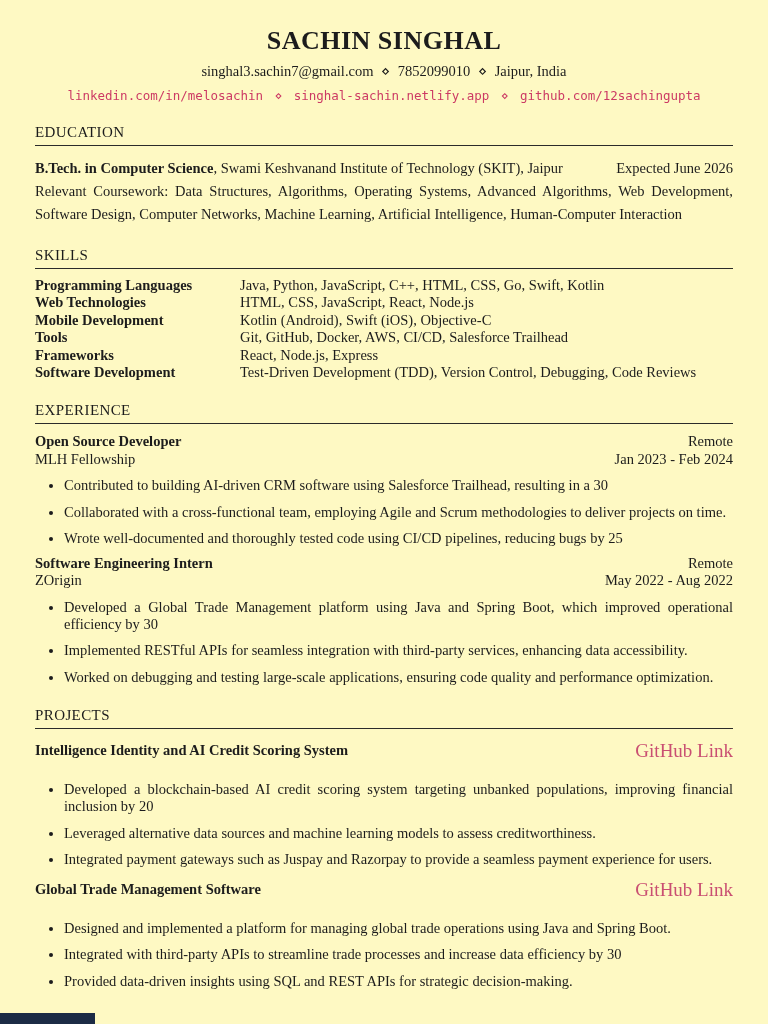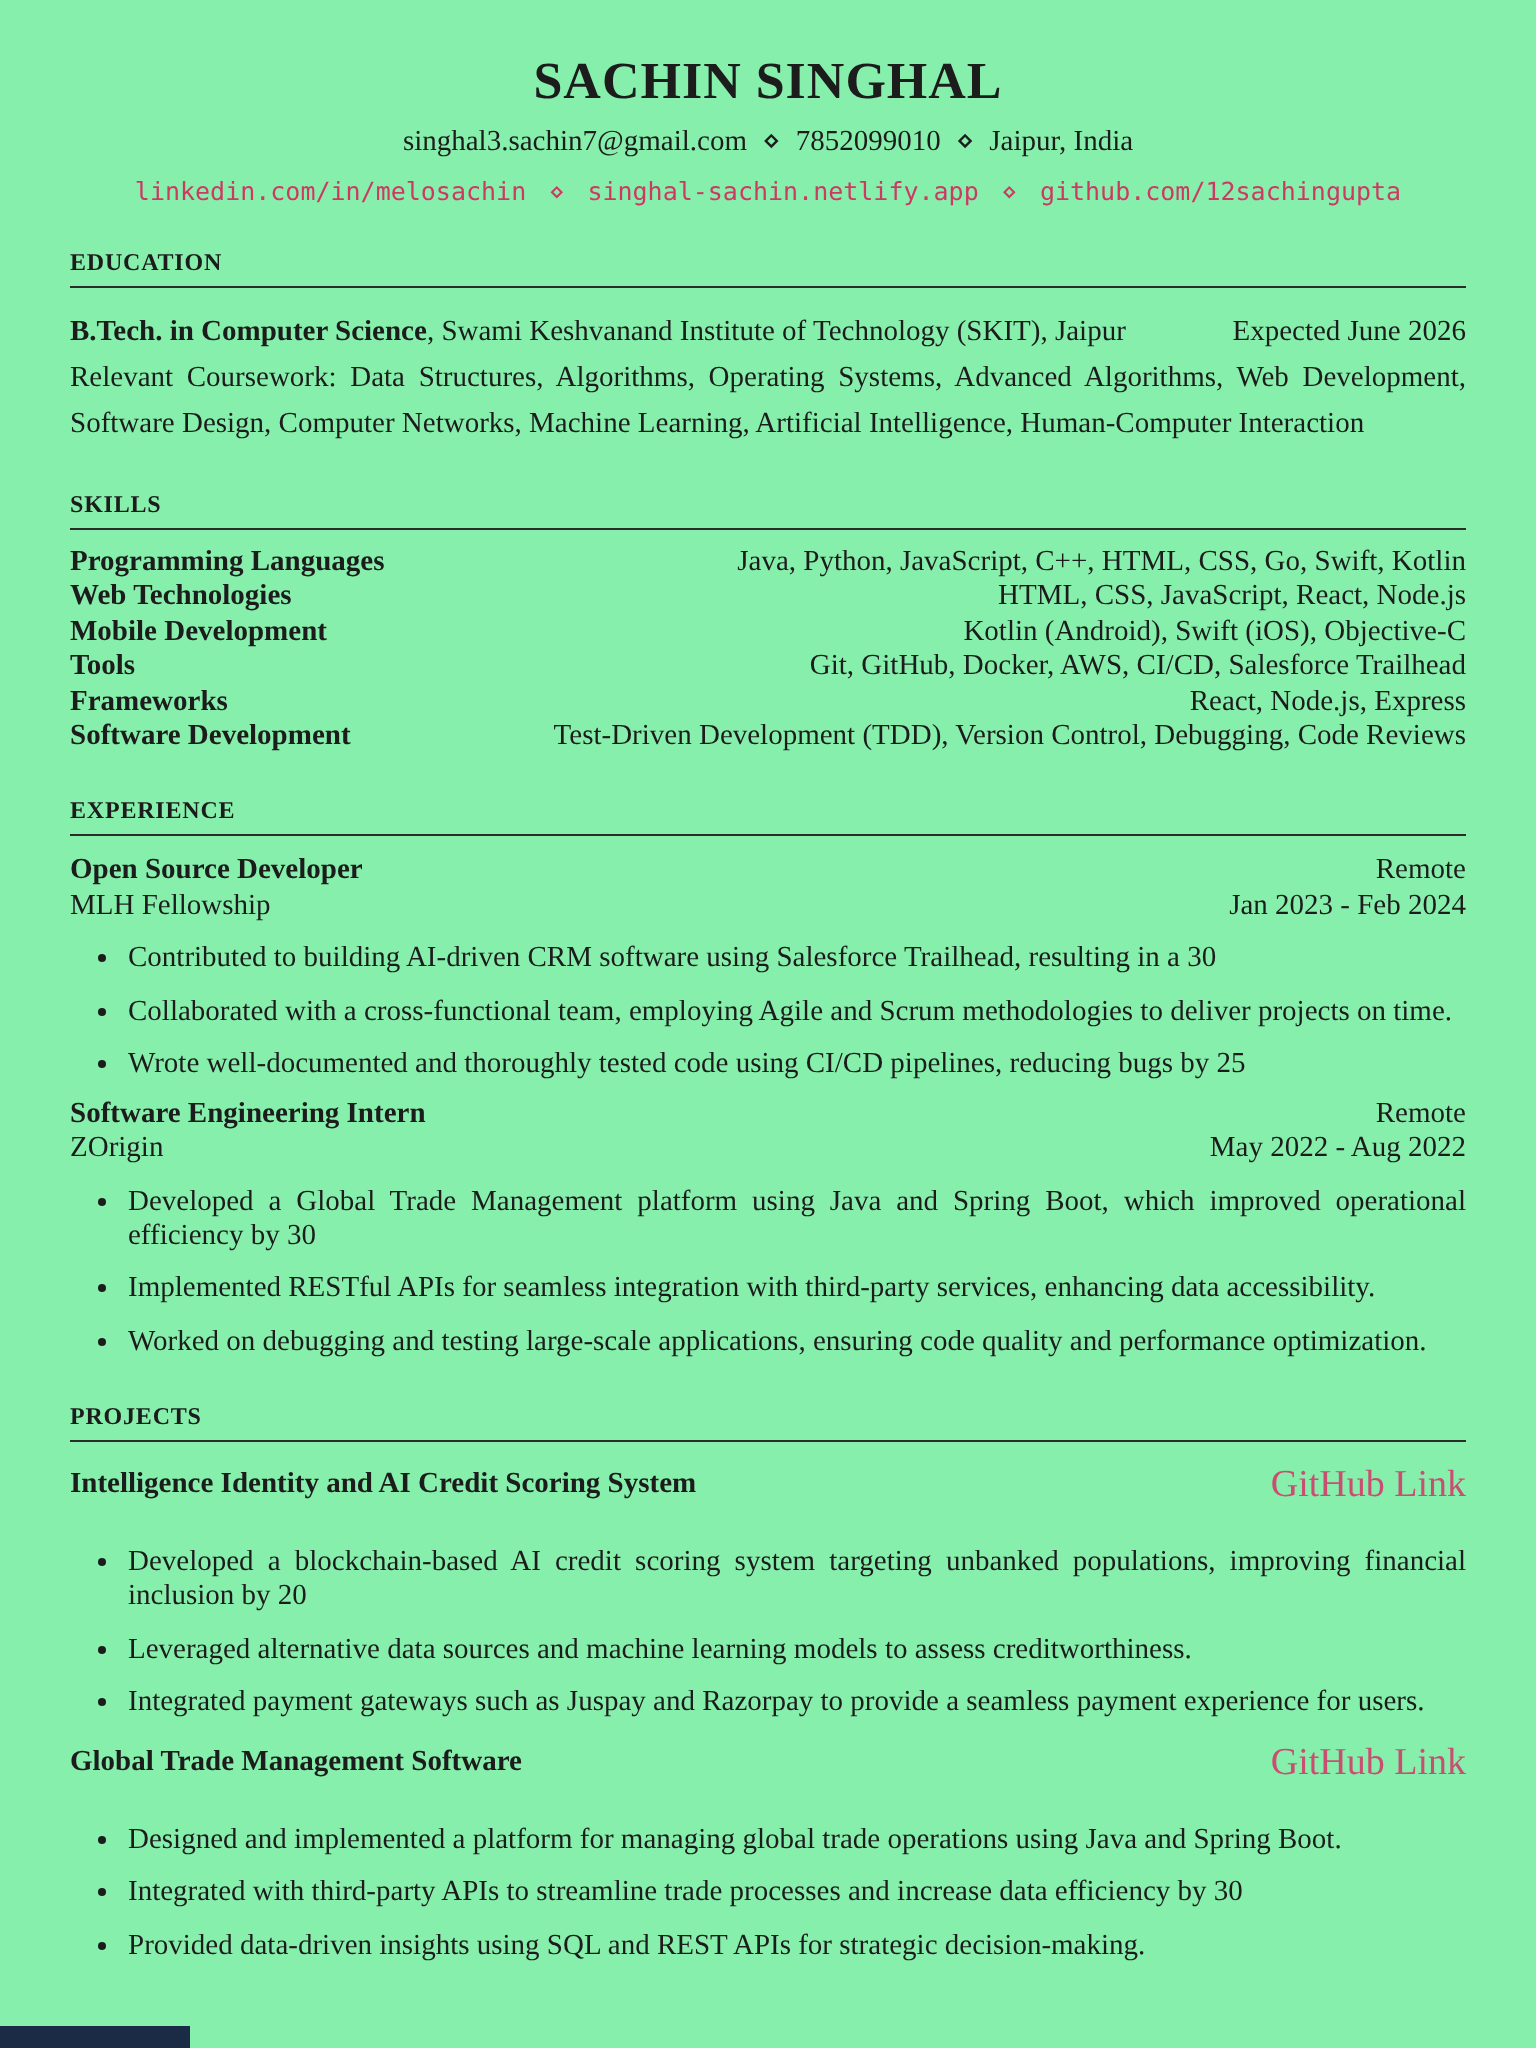--- a/index.html
+++ b/index.html
@@ -1,19 +1,19 @@
 <!DOCTYPE html>
 <html><head>
 <meta charset="utf-8">
 <style>
   html,body{margin:0;padding:0;background:#fff;}
   .page{
     position:relative;
     width:768px;height:1024px;
-    background:#86efac;
+    background:#fef9c3;
     overflow:hidden;
     font-family:"Liberation Serif","DejaVu Serif",serif;
     color:#1c1c1c;
     box-sizing:border-box;
   }
   .content{padding:0 35px;}
   
   .name{
     padding-top:26px;
     text-align:center;
@@ -31,22 +31,22 @@
     margin-top:8px;
     text-align:center;
     font-family:"DejaVu Sans Mono","Liberation Mono",monospace;
     font-size:12.5px;
     color:#cc3a64;
   }
   .links .link{color:#cc3a64;text-decoration:none;}
   
   .section{margin-top:21px;}
   .sec-head{
-    font-size:12px;
-    font-weight:bold;
+    font-size:15px;
+    font-weight:normal;
     letter-spacing:.4px;
   }
   .rule{
     margin-top:4px;
     border:none;
     border-top:1.5px solid #2b2b2b;
     height:0;
   }
   
   .edu-line1{
@@ -59,21 +59,21 @@
   .edu-degree{font-weight:bold;}
   .edu-course{
     font-size:14.5px;
     line-height:23px;
     text-align:justify;
   }
   
   .skills{font-size:14.5px;line-height:17.4px;}
   .skill-row{display:flex;}
   .skill-label{width:205px;flex-shrink:0;font-weight:bold;}
-  .skill-value{flex:1;text-align:right;}
+  .skill-value{flex:1;}
   
   .entry{margin-top:9px;}
   .entry-row{
     display:flex;
     justify-content:space-between;
     font-size:14.5px;
     line-height:17.5px;
   }
   .entry-title{font-weight:bold;}
   .entry-right{text-align:right;}

